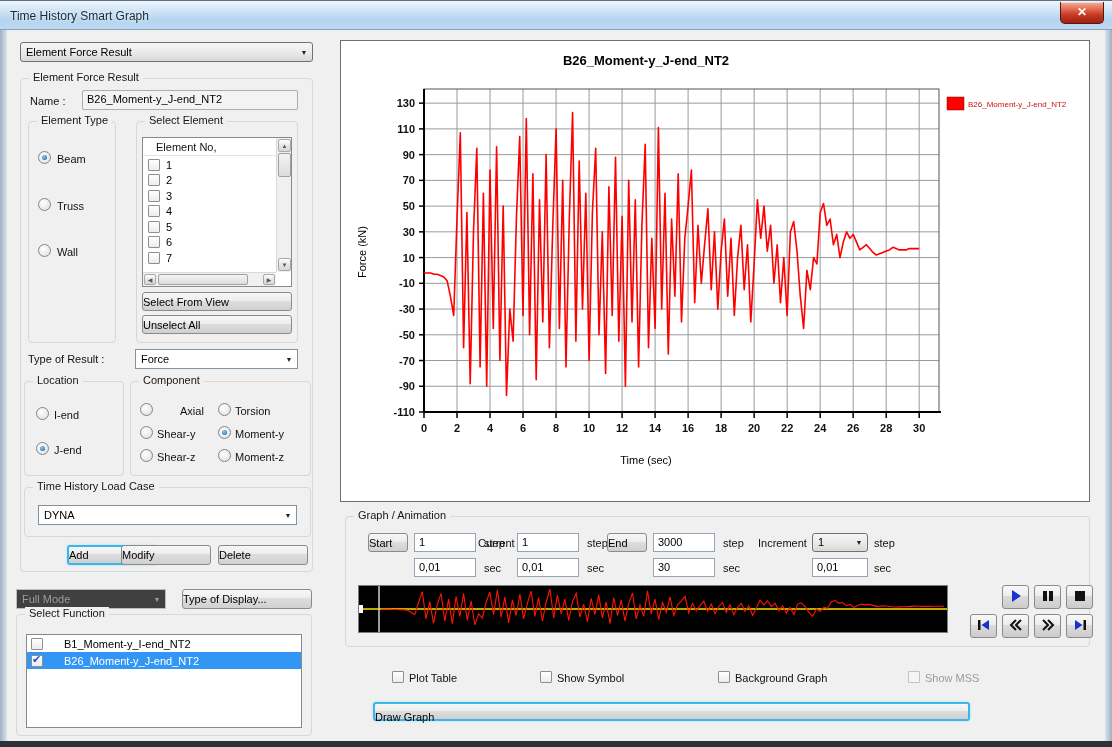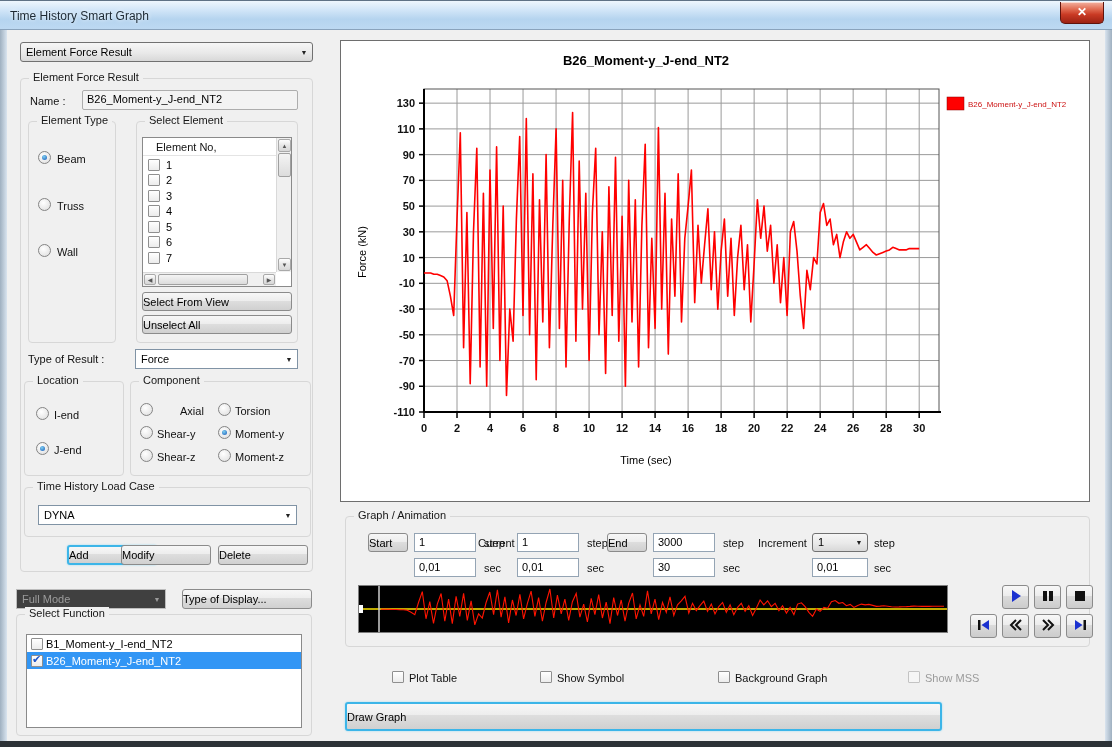--- a/index.html
+++ b/index.html
@@ -44,38 +44,38 @@
 
   
   .listbox { position:absolute; background:#fff; border:1px solid #8a8a8a; overflow:hidden; }
   .el-header { height:18px; line-height:18px; padding-left:13px; border-bottom:1px solid #e4e4e4; color:#111; }
   .el-row { height:15.5px; display:flex; align-items:center; gap:6px; padding-left:5px; }
   .sb { position:absolute; background:#f0f0f0; }
   .sb-btn { position:absolute; background:linear-gradient(#fdfdfd,#e6e6e6 50%,#d7d7d7); border:1px solid #a9a9a9; border-radius:2px; display:flex; align-items:center; justify-content:center; font-size:6px; color:#555; }
   .sb-thumb { position:absolute; background:linear-gradient(#f4f4f4,#dcdcdc); border:1px solid #a0a0a0; border-radius:2px; }
 
   
-  .fn-row { height:17px; display:flex; align-items:center; gap:3px; padding-left:4px; color:#000; }
+  .fn-row { height:17px; display:flex; align-items:center; gap:21px; padding-left:4px; color:#000; }
   .fn-row.sel { background:#3296f5; color:#fff; }
 
   
   .chartpanel { position:absolute; left:340px; top:40px; width:750px; height:462px; background:#fff; border:1px solid #6e6e6e; }
   .ctitle { position:absolute; left:85px; top:12px; width:440px; text-align:center; font-weight:bold; font-size:13px; color:#000; }
   .ylab { position:absolute; left:-24px; top:205px; width:90px; text-align:center; transform:rotate(-90deg); font-size:11px; color:#000; }
   .xlab { position:absolute; left:85px; top:413px; width:440px; text-align:center; font-size:11px; color:#000; }
   .summary { position:absolute; left:597px; top:305px; width:152px; text-align:center; font-size:11px; color:#000; }
   .summary .shead { font-weight:bold; font-size:12px; margin-bottom:24px; }
   .summary .sgap { margin-top:11px; }
 
   
   .strip { position:absolute; left:358px; top:585px; width:590px; height:48px; background:#000; border:1px solid #7d7d7d; }
   .playbtn { position:absolute; width:27px; height:24px; background:linear-gradient(#f8f8f8,#ececec 45%,#dbdbdb 46%,#cccccc);
     border:1px solid #8b8b8b; border-radius:3px; display:flex; align-items:center; justify-content:center; cursor:pointer; }
 
-  .footer-btn { height:29px; line-height:27px; }
+  .footer-btn { height:19px; line-height:27px;margin-left:28px; }
 </style>
 </head>
 <body>
 
 <div class="dialog">
 
   <div class="titlebar">
     <div class="title-text">Time History Smart Graph</div>
     <div class="closebtn">
       <span>✕</span>

